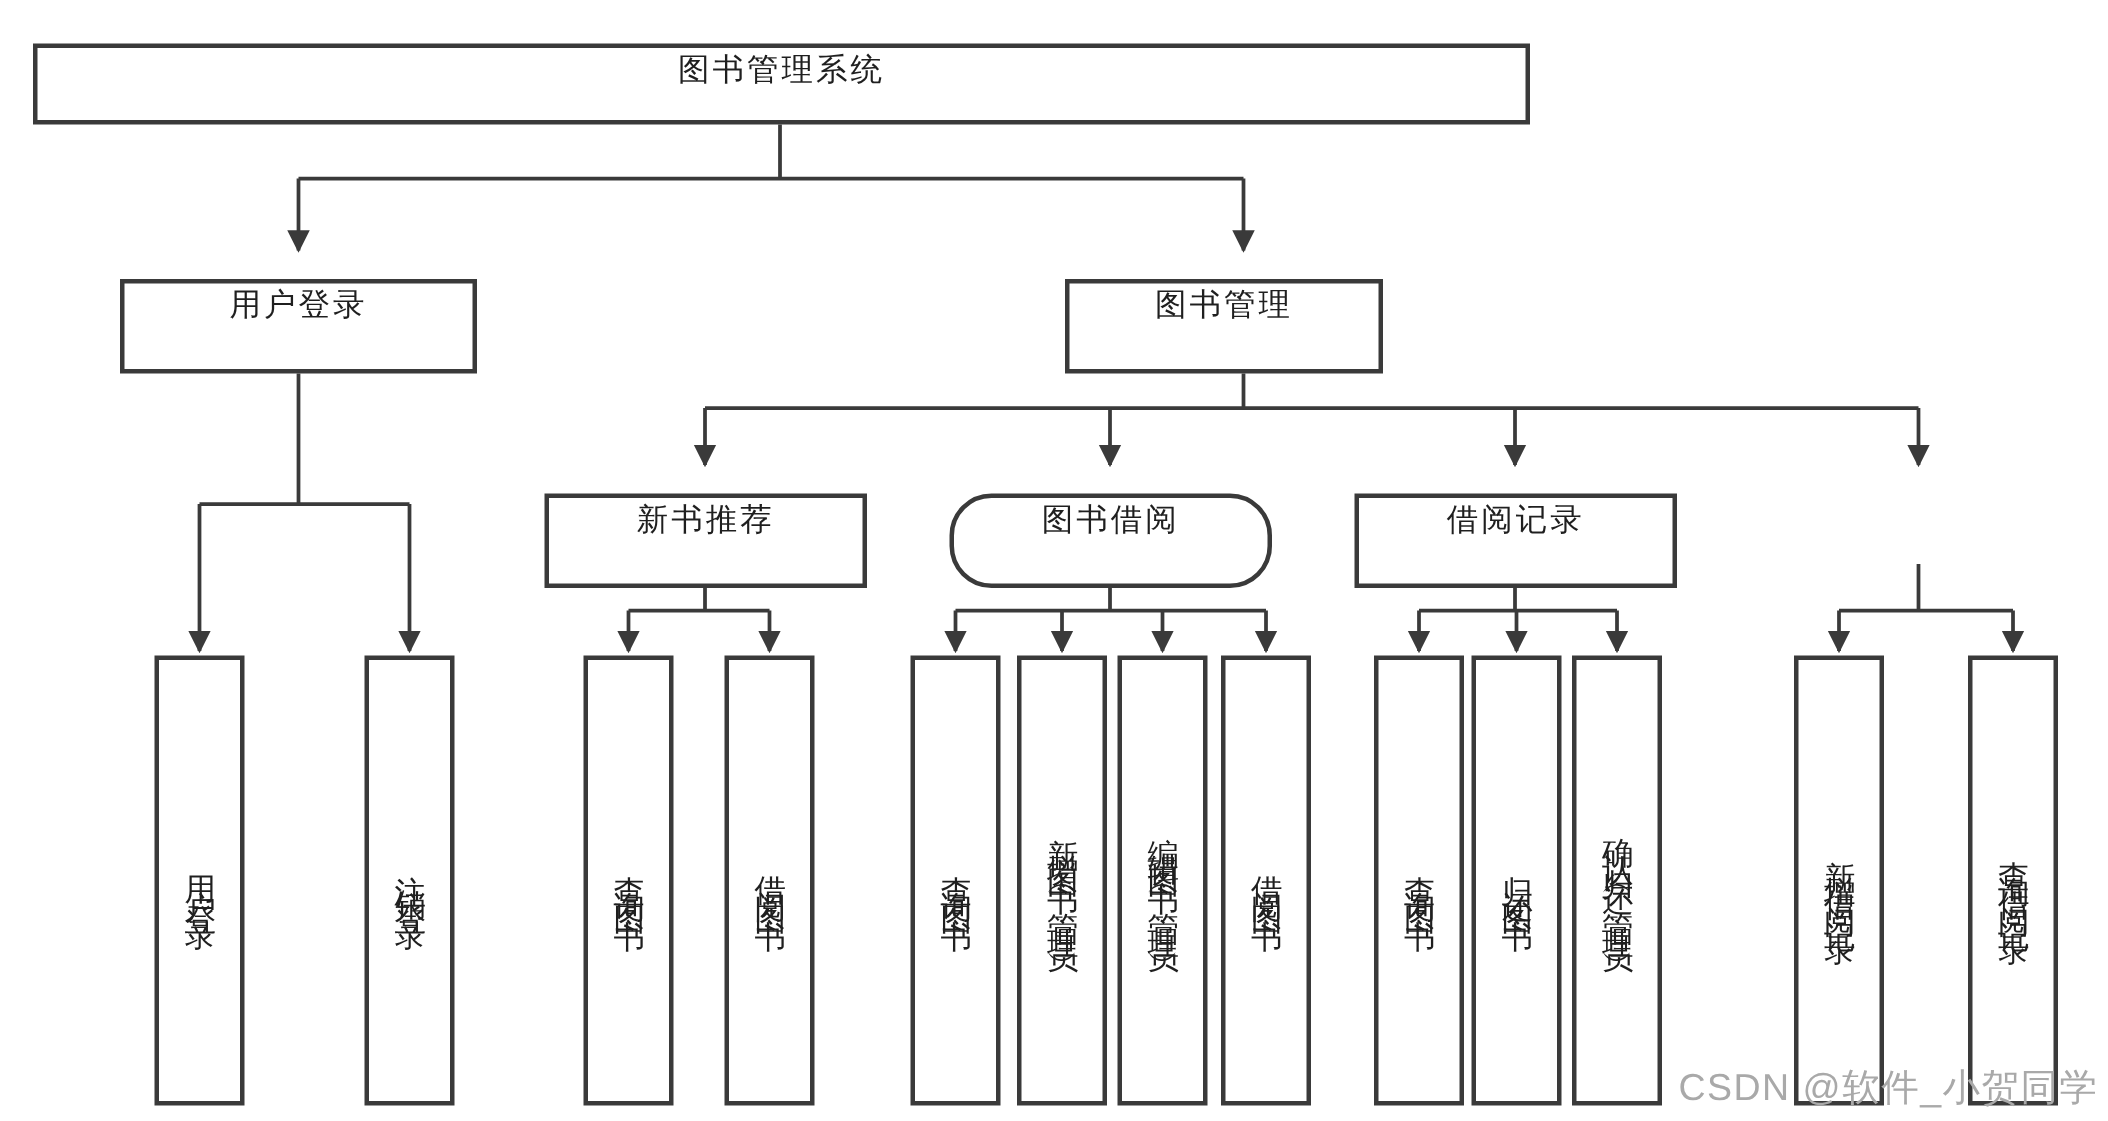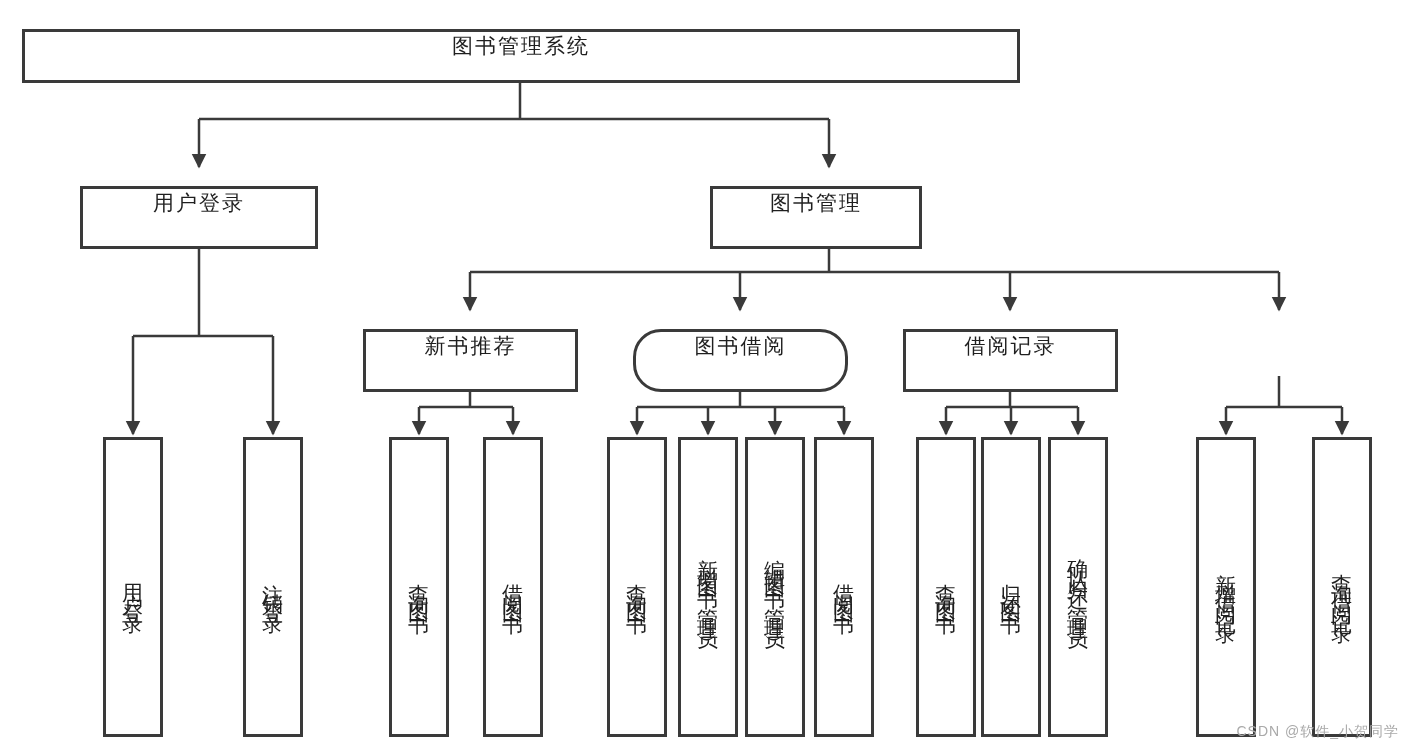--- a/index.html
+++ b/index.html
@@ -44,21 +44,21 @@
   .vtext {
     writing-mode: vertical-rl;
     font-size: 21px;
     line-height: 1;
     letter-spacing: 10px;
     white-space: nowrap;
   }
   .watermark {
     position: absolute;
     right: 6px; bottom: 6px;
-    font-size: 14px;
+    font-size: 25px;
     color: #a9a9a9;
     letter-spacing: 1px;
     z-index: 2;
   }
 </style>
 </head>
 <body>
 
 <div class="canvas">
 

